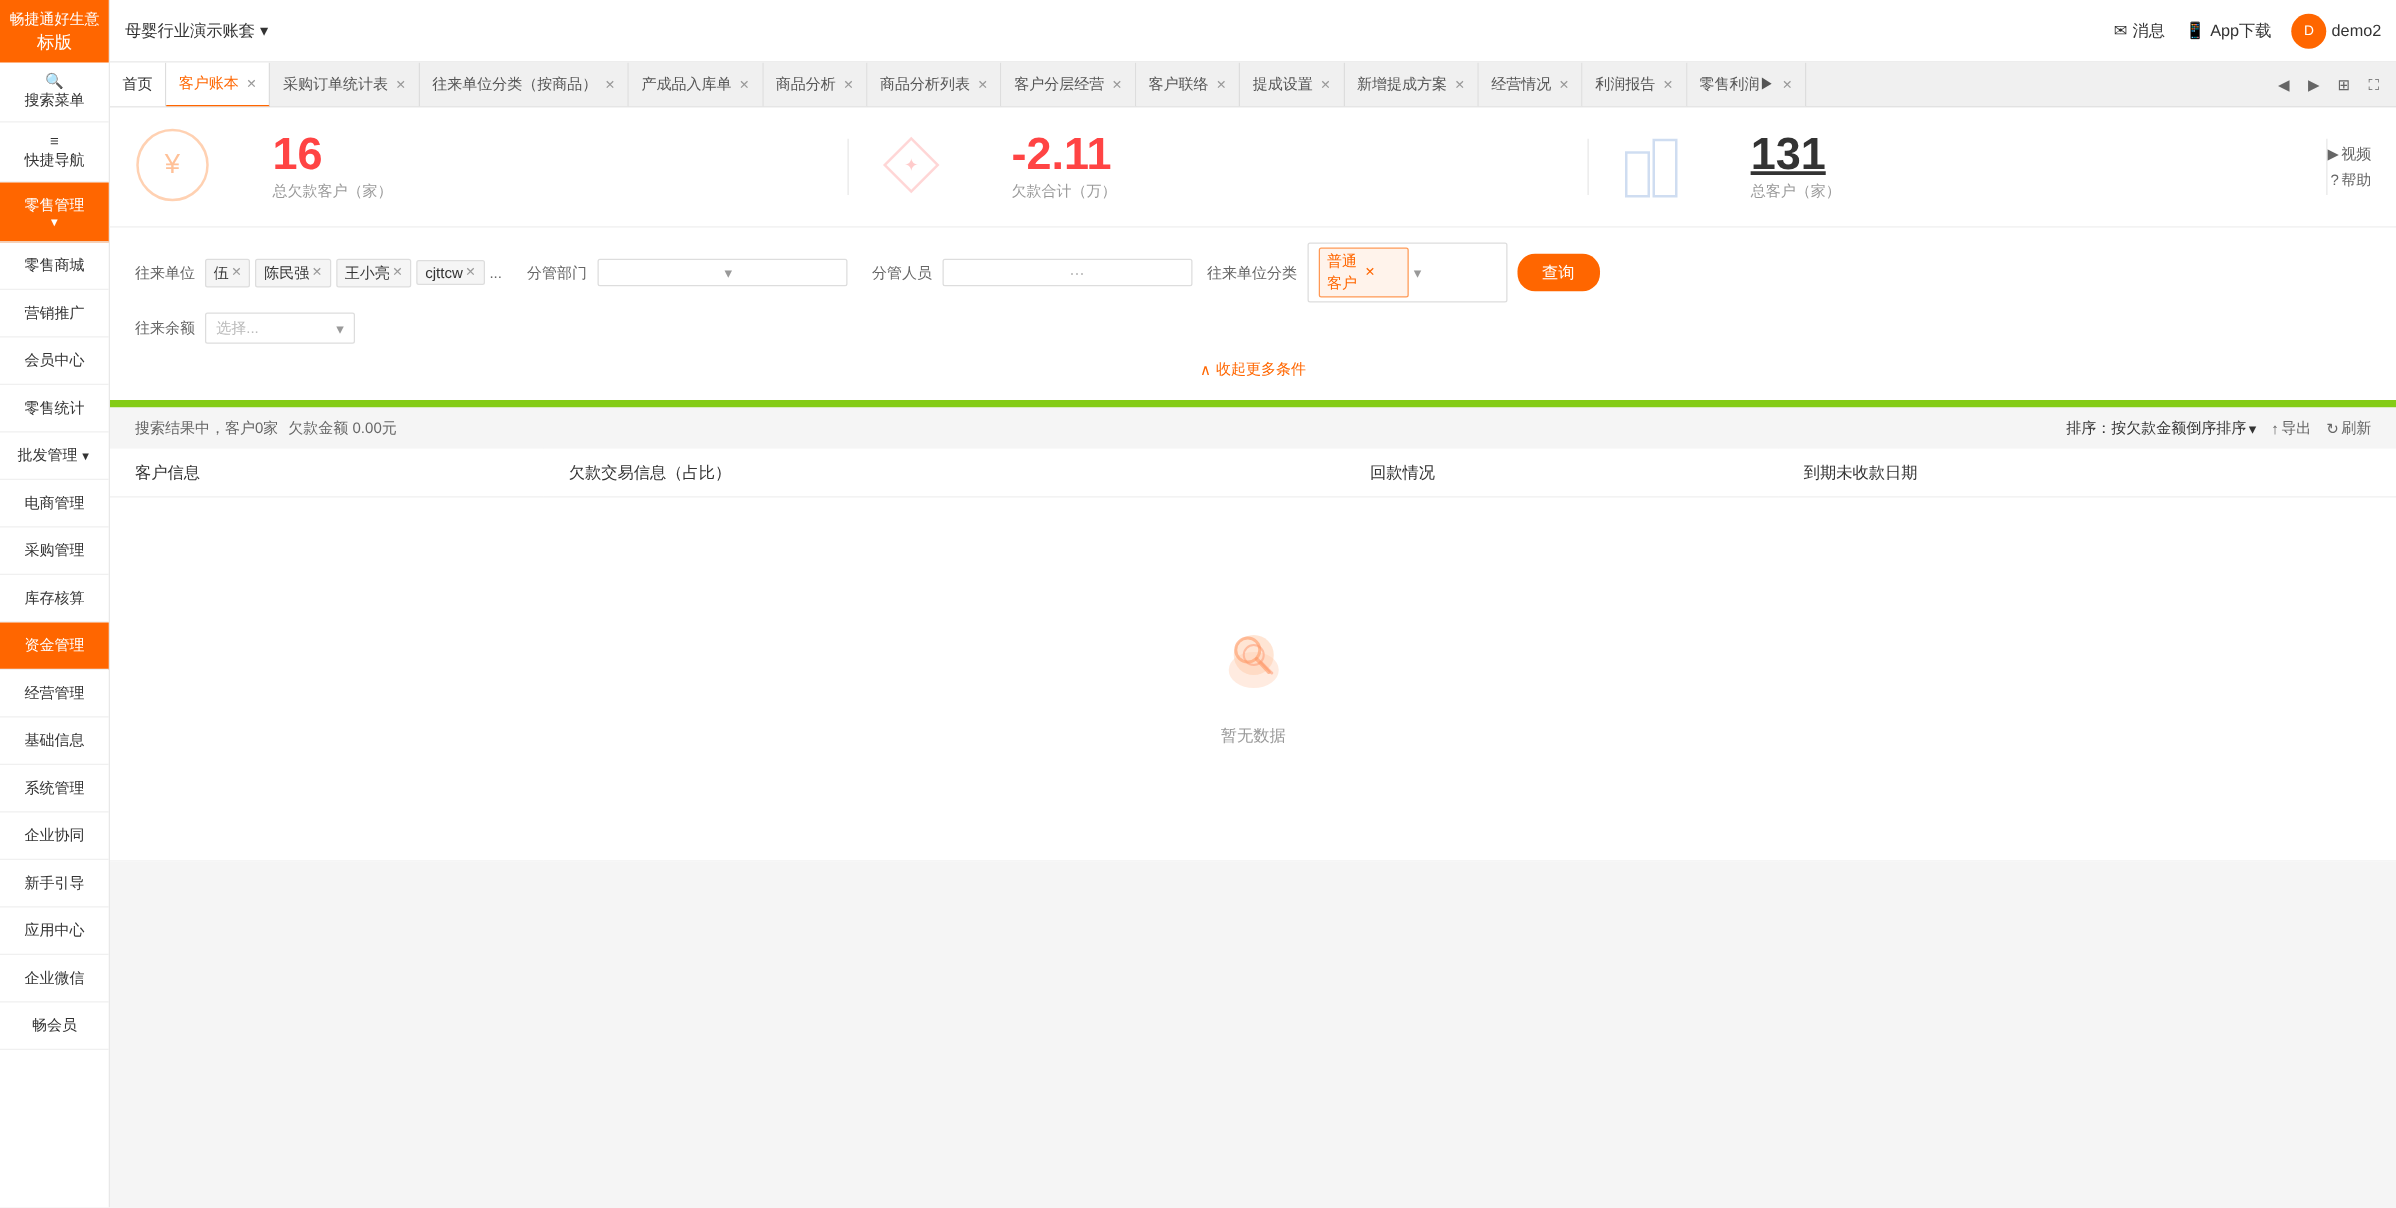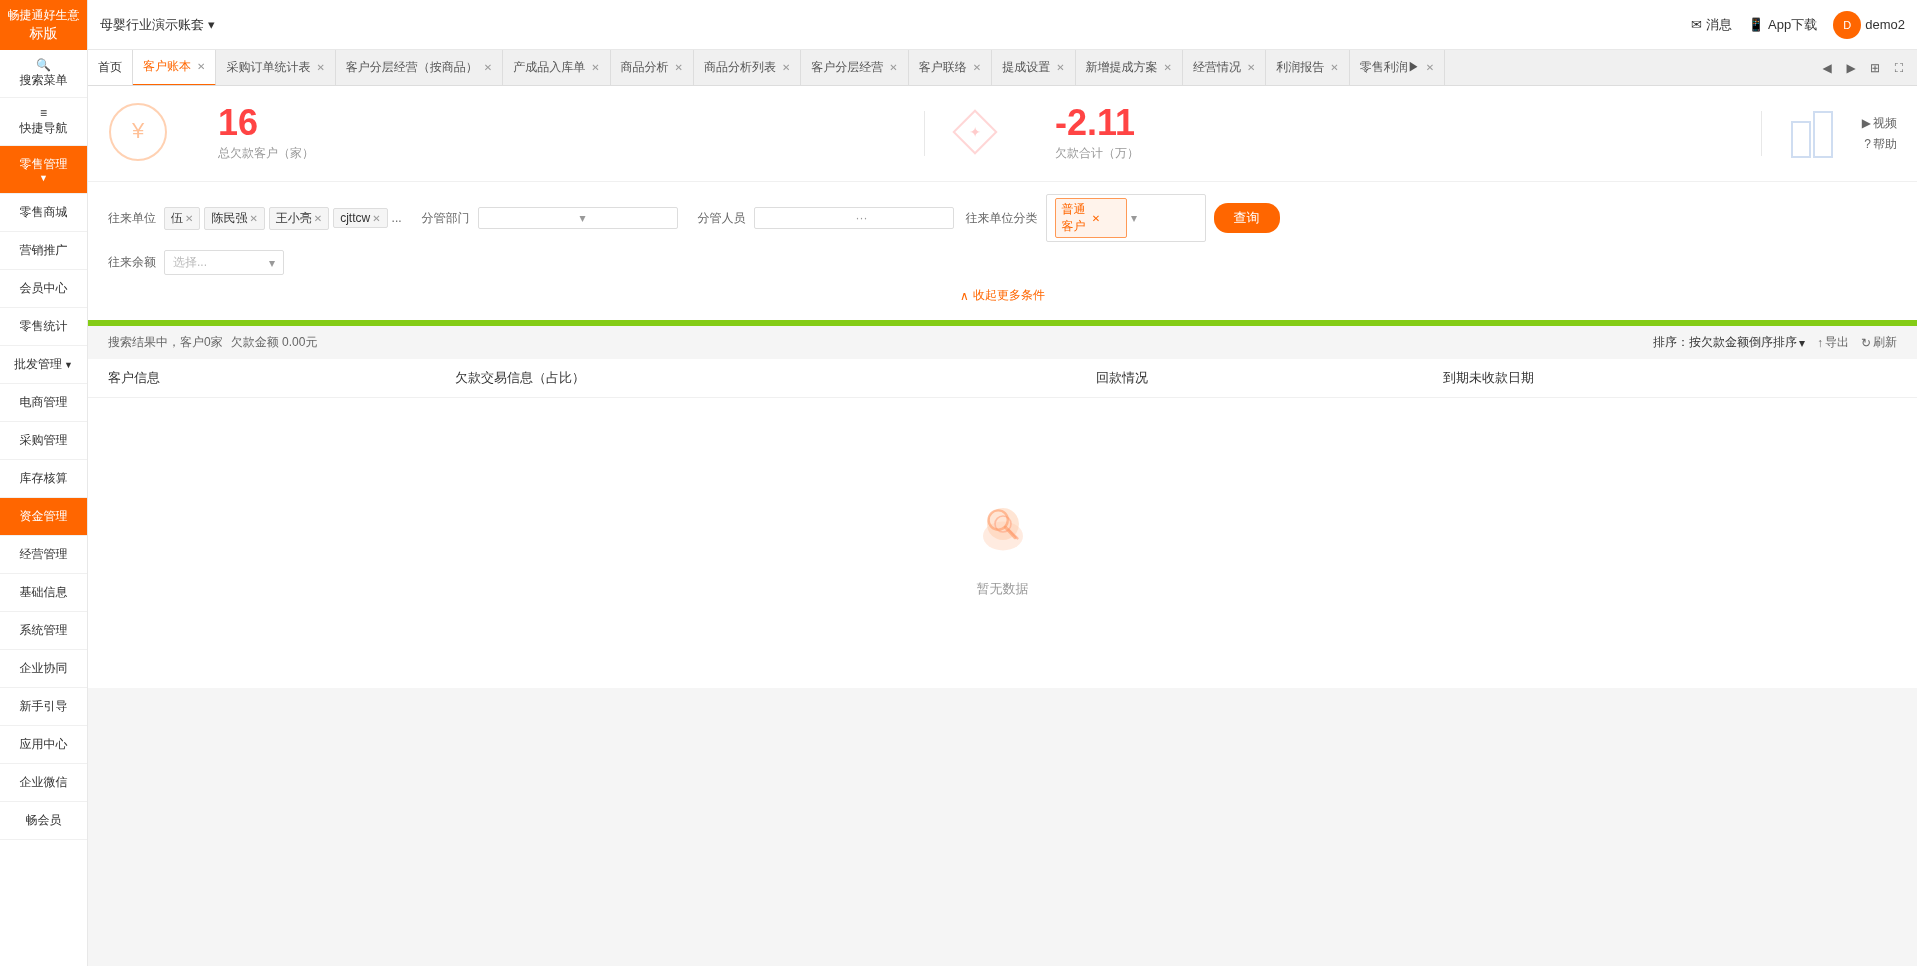--- a/index.html
+++ b/index.html
@@ -499,21 +499,21 @@
     </div>
     <div class="tab active">
       <span>客户账本</span>
       <span class="tab-close">✕</span>
     </div>
     <div class="tab">
       <span>采购订单统计表</span>
       <span class="tab-close">✕</span>
     </div>
     <div class="tab">
-      <span>客户分层经营（按商品）</span>
+      <span>往来单位分类（按商品）</span>
       <span class="tab-close">✕</span>
     </div>
     <div class="tab">
       <span>产成品入库单</span>
       <span class="tab-close">✕</span>
     </div>
     <div class="tab">
       <span>商品分析</span>
       <span class="tab-close">✕</span>
     </div>
@@ -585,20 +585,24 @@
         <div class="stat-label">欠款合计（万）</div>
       </div>
 
       <div style="position:relative;margin: 0 20px;">
         <svg width="60" height="60" viewBox="0 0 60 60">
           <rect x="10" y="20" width="18" height="35" fill="none" stroke="#88aadd" stroke-width="2" opacity="0.4"></rect>
           <rect x="32" y="10" width="18" height="45" fill="none" stroke="#88aadd" stroke-width="2" opacity="0.4"></rect>
         </svg>
       </div>
 
+      <div class="stat-block">
+        <div class="stat-value-dark">131</div>
+        <div class="stat-label">总客户（家）</div>
+      </div>
 
       <div class="stats-bar-actions" style="margin-left:auto;">
         <span>
           <span>▶</span>
           <span>视频</span>
         </span>
         <span>
           <span>?</span>
           <span>帮助</span>
         </span>

